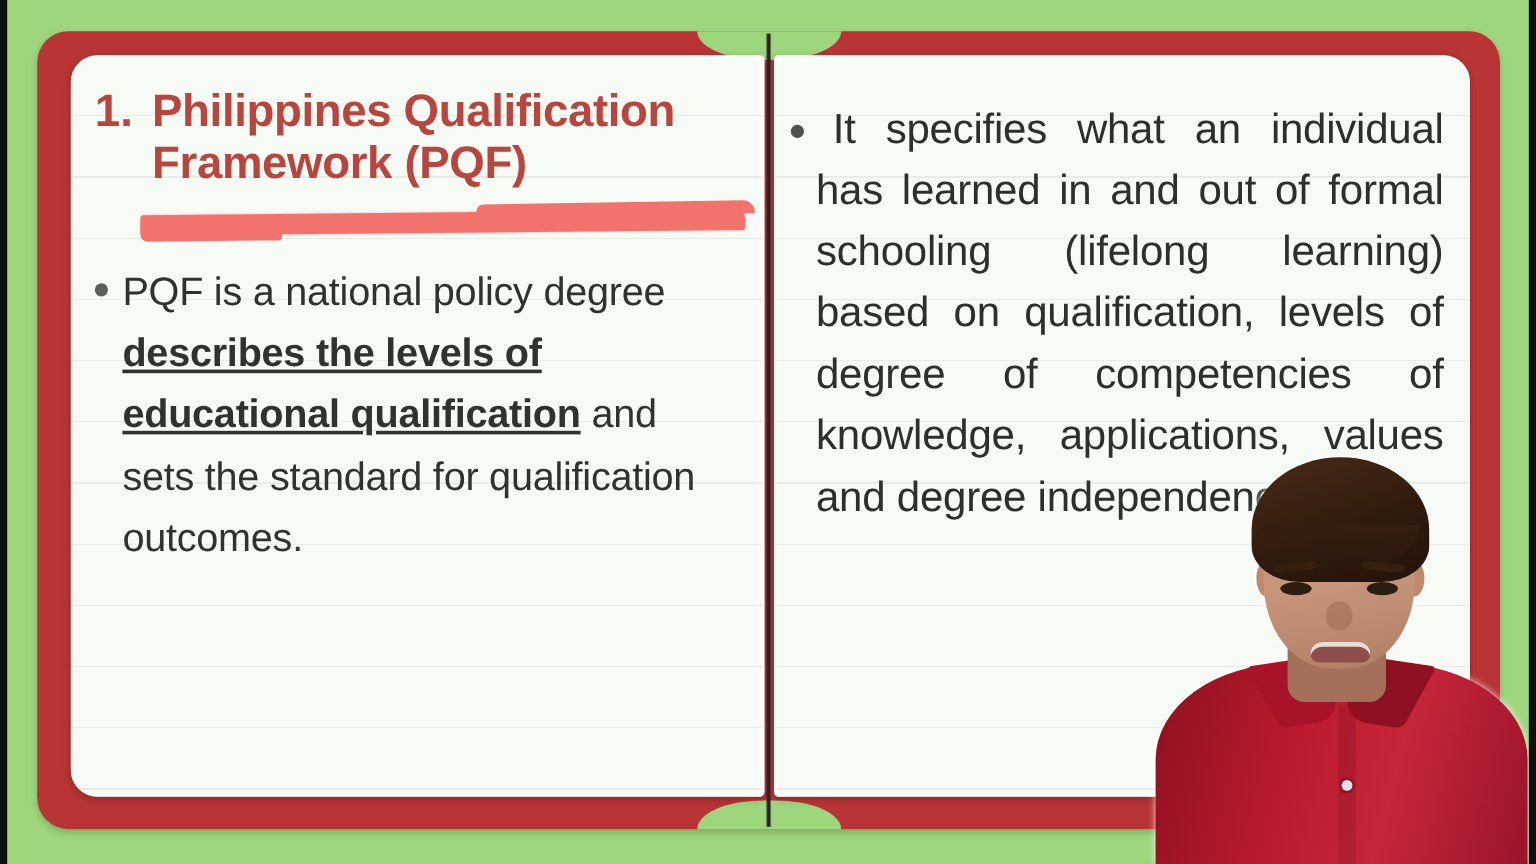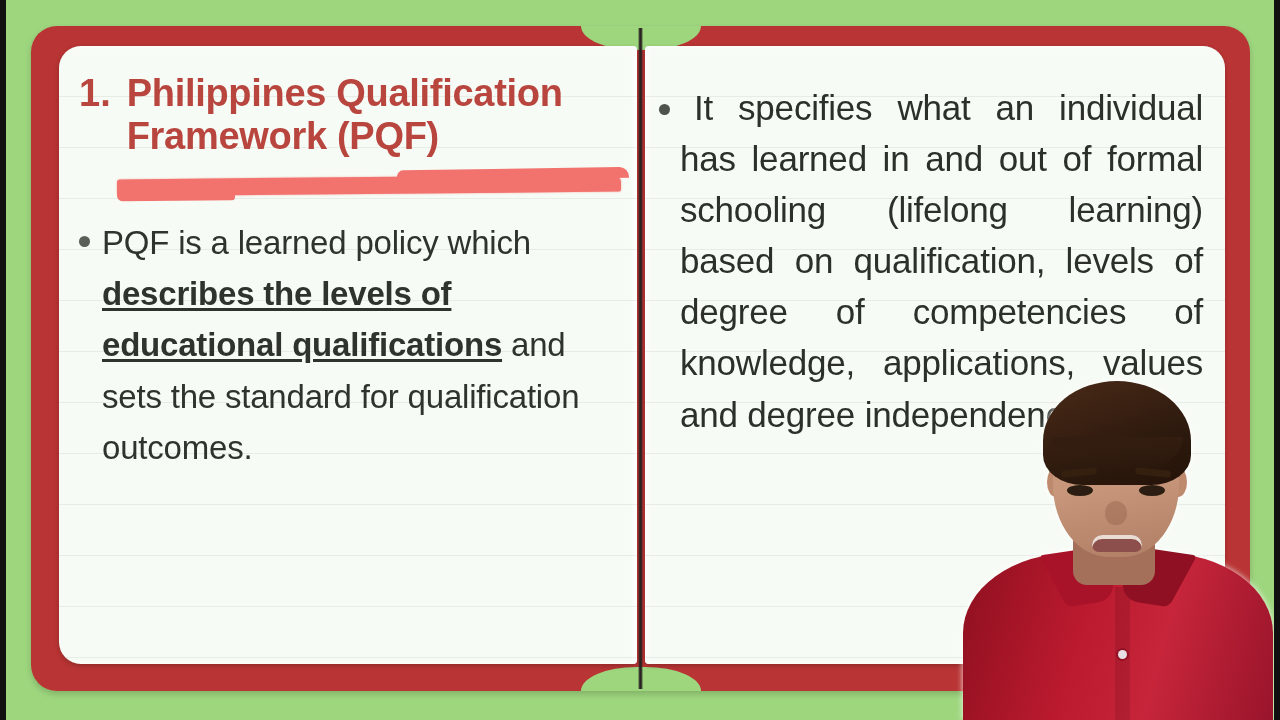--- a/index.html
+++ b/index.html
@@ -420,21 +420,21 @@
         <div class="title-text">Philippines Qualification Framework (PQF)</div>
       </div>
 
       <div class="marker-wrap">
         <div class="marker"></div>
       </div>
 
       <div class="bullet-block">
         <div class="bullet-dot"></div>
         <div class="body-text">
-          <span>PQF is a learned policy which </span><span class="u">describes the levels of educational qualifications</span><span> and sets the standard for qualification outcomes.</span>
+          <span>PQF is a national policy degree </span><span class="u">describes the levels of educational qualification</span><span> and sets the standard for qualification outcomes.</span>
         </div>
       </div>
 
     </div>
   </div>
 
   <div class="page right">
     <div class="rules"></div>
     <div class="page-inner">
       <div class="rt-bullet-block">

